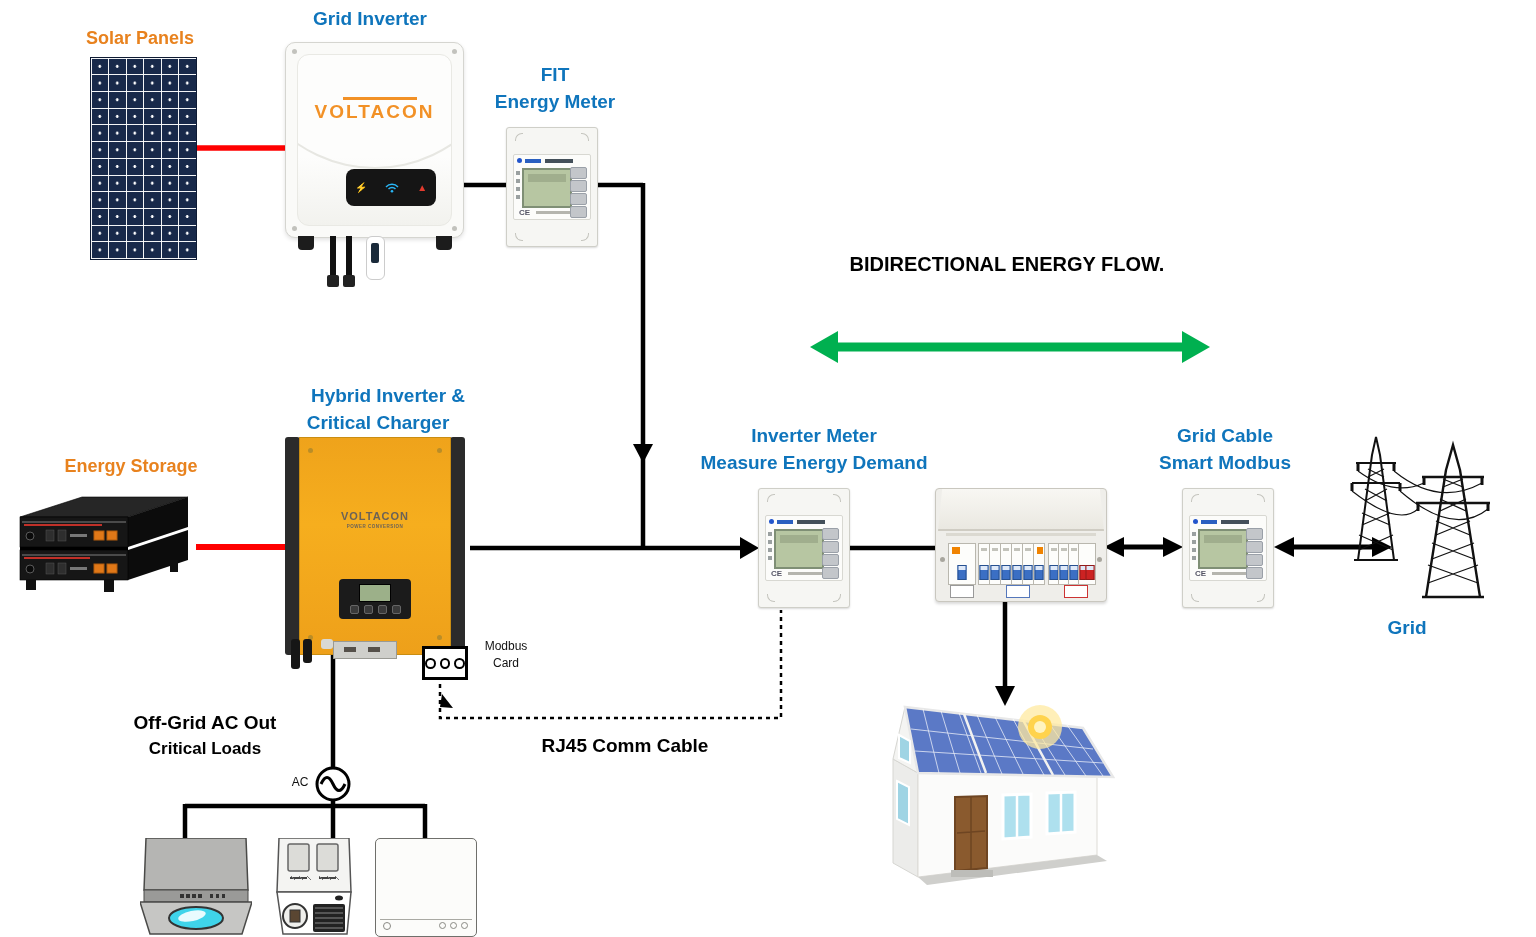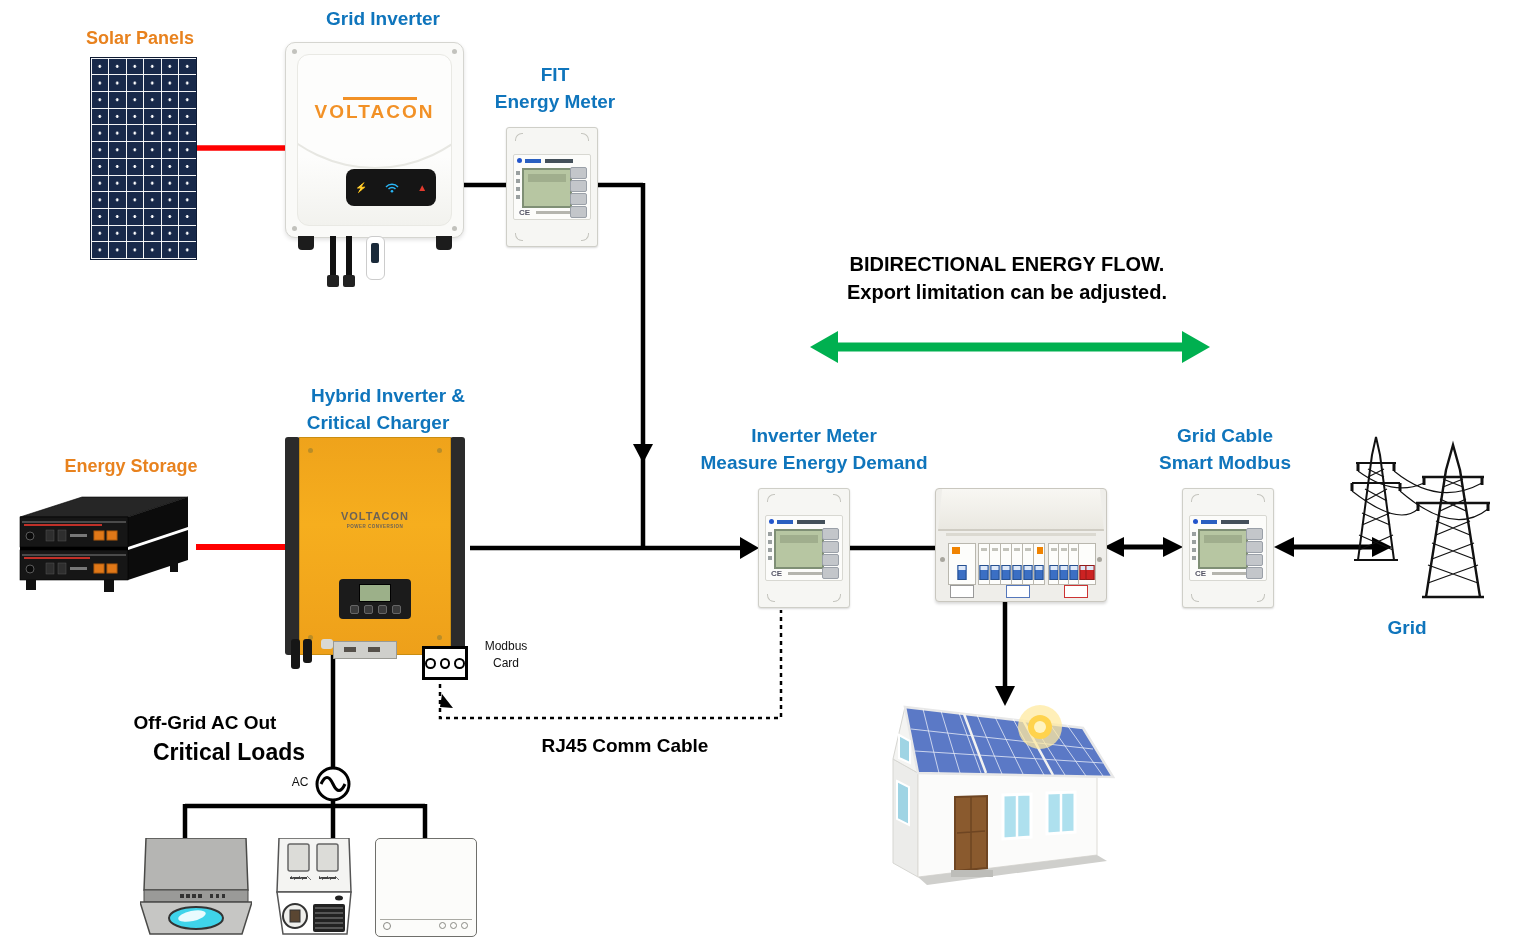--- a/index.html
+++ b/index.html
@@ -511,33 +511,32 @@
     <div class="fr-line"></div>
     <div class="fr-c1"></div>
     <div class="fr-dots">
         <i></i>
         <i></i>
         <i></i>
       </div>
   </div>
 
   <div class="lbl orange" style="left:140px;top:29px;">Solar Panels</div>
-  <div class="lbl blue" style="left:383px;top:9px;">Grid Inverter</div>
+  <div class="lbl blue" style="left:370px;top:9px;">Grid Inverter</div>
   <div class="lbl blue" style="left:555px;top:65px;">FIT</div>
   <div class="lbl blue" style="left:555px;top:92px;">Energy Meter</div>
   <div class="lbl black" style="left:1007px;top:253px;">BIDIRECTIONAL ENERGY FLOW.</div>
-  <div class="lbl black" style="left:1007px;top:281px;">Export limitation can be adjusted.</div>
   <div class="lbl blue" style="left:388px;top:386px;">Hybrid Inverter &amp;</div>
   <div class="lbl blue" style="left:378px;top:413px;">Critical Charger</div>
   <div class="lbl orange" style="left:131px;top:457px;">Energy Storage</div>
   <div class="lbl blue" style="left:814px;top:426px;">Inverter Meter</div>
   <div class="lbl blue" style="left:814px;top:453px;">Measure Energy Demand</div>
   <div class="lbl blue" style="left:1225px;top:426px;">Grid Cable</div>
   <div class="lbl blue" style="left:1225px;top:453px;">Smart Modbus</div>
   <div class="lbl blue" style="left:1407px;top:618px;">Grid</div>
   <div class="lbl small" style="left:506px;top:640px;">Modbus</div>
   <div class="lbl small" style="left:506px;top:657px;">Card</div>
   <div class="lbl black" style="left:625px;top:736px;font-size:19px;">RJ45 Comm Cable</div>
   <div class="lbl black" style="left:205px;top:713px;font-size:19px;">Off-Grid AC Out</div>
-  <div class="lbl black" style="left:205px;top:740px;font-size:23px;margin-left:24px;">Critical Loads</div>
+  <div class="lbl black" style="left:205px;top:740px;font-size:17px;">Critical Loads</div>
   <div class="lbl small" style="left:300px;top:776px;">AC</div>
 
 </div>
 
 </body></html>

